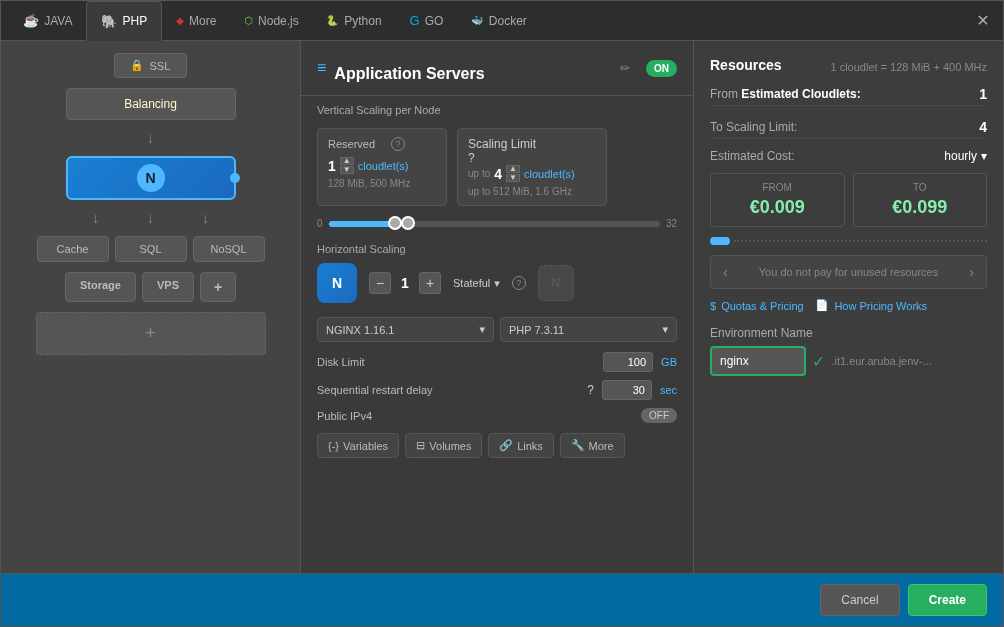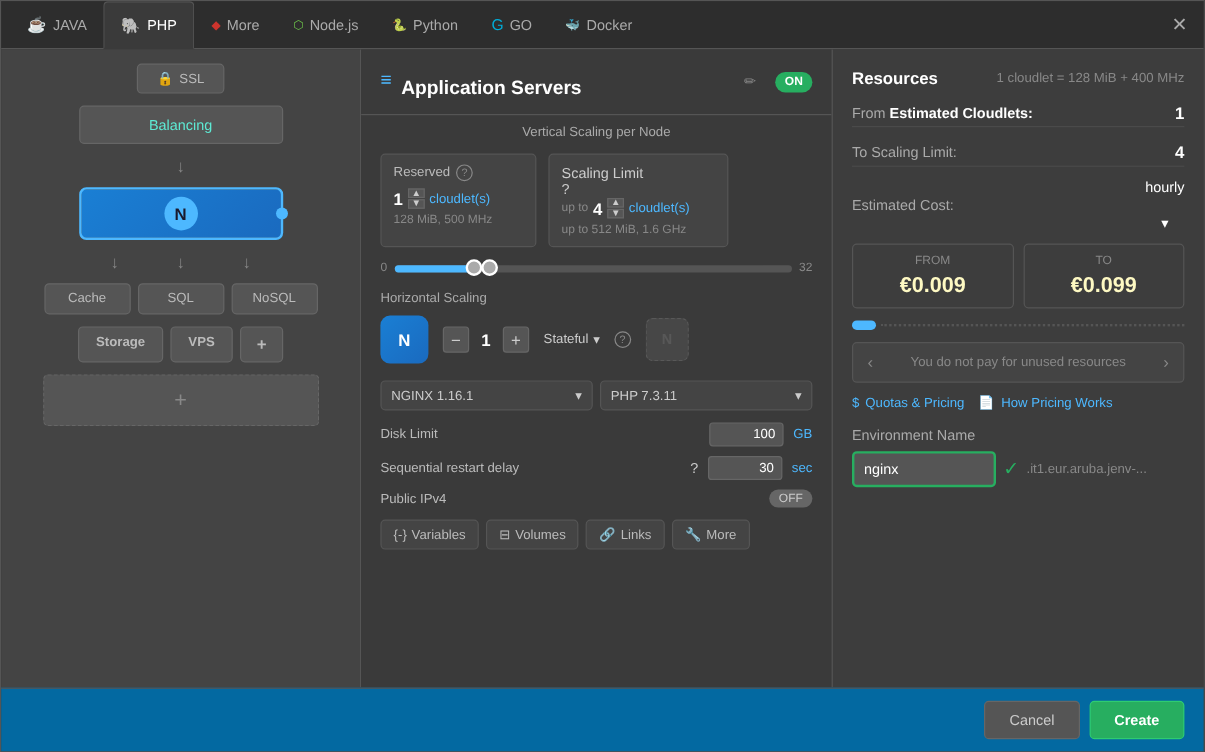--- a/index.html
+++ b/index.html
@@ -96,21 +96,21 @@
       display: flex;
       align-items: center;
       gap: 5px;
       font-size: 11px;
     }
 
     .balancing-btn {
       background: #555;
       border: 1px solid #666;
       border-radius: 4px;
-      color: #5eead4;
+      color: #fef9c3;
       padding: 8px 30px;
       cursor: pointer;
       font-size: 12px;
       width: 170px;
       text-align: center;
     }
 
     .arrow-down {
       color: #888;
       text-align: center;
@@ -255,41 +255,40 @@
       font-size: 10px;
       color: #fff;
       font-weight: bold;
       cursor: pointer;
     }
 
     .section-label {
       color: #aaa;
       font-size: 11px;
       padding: 8px 16px 4px;
-      text-align: center;
     }
 
     .scaling-area {
       padding: 8px 16px;
       display: flex;
       gap: 10px;
     }
 
     .scaling-box {
       border: 1px solid #555;
       border-radius: 4px;
       padding: 8px 10px;
       background: #444;
       min-width: 130px;
     }
 
     .scaling-box .box-title {
       display: flex;
       align-items: center;
-      gap: 5px;
+      gap: 16px;
       color: #bbb;
       font-size: 11px;
       margin-bottom: 6px;
     }
 
     .scaling-box .info-icon {
       width: 14px;
       height: 14px;
       border: 1px solid #888;
       border-radius: 50%;
@@ -491,21 +490,21 @@
     .config-unit {
       color: #4db8ff;
       font-size: 11px;
     }
     .config-input {
       background: #555;
       border: 1px solid #666;
       border-radius: 3px;
       color: #fff;
       padding: 3px 6px;
-      width: 62px;
+      width: 50px;
       text-align: right;
       font-size: 11px;
     }
     .off-badge {
       background: #666;
       color: #ccc;
       border-radius: 10px;
       padding: 2px 8px;
       font-size: 10px;
     }
@@ -535,21 +534,21 @@
       background: #3d3d3d;
       border-left: 1px solid #555;
       padding: 16px;
       display: flex;
       flex-direction: column;
       gap: 10px;
     }
 
     .resources-header {
       display: flex;
-      align-items: center;
+      align-items: flex-end;
       justify-content: space-between;
     }
     .resources-title {
       color: #fff;
       font-size: 14px;
       font-weight: bold;
     }
     .resources-info {
       color: #888;
       font-size: 11px;
@@ -580,25 +579,24 @@
       align-items: center;
       justify-content: space-between;
     }
     .estimated-label {
       color: #aaa;
       font-size: 12px;
     }
     .estimated-val {
       display: flex;
       align-items: center;
-      gap: 16px;
+      gap: 4px;
       color: #fff;
       font-size: 12px;
       cursor: pointer;
-      flex-direction: column;
     }
 
     .cost-boxes {
       display: flex;
       gap: 8px;
     }
     .cost-box {
       flex: 1;
       border: 1px solid #555;
       border-radius: 4px;
@@ -606,21 +604,21 @@
       text-align: center;
     }
     .cost-from { border-color: #555; }
     .cost-to { border-color: #555; }
     .cost-box-label {
       color: #888;
       font-size: 10px;
       margin-bottom: 4px;
     }
     .cost-amount {
-      color: #fef9c3;
+      color: #86efac;
       font-size: 18px;
       font-weight: bold;
     }
 
     .slider-indicator {
       display: flex;
       align-items: center;
       gap: 4px;
     }
     .slider-dot-blue {
@@ -680,21 +678,21 @@
       align-items: center;
       gap: 6px;
     }
     .env-input {
       background: #555;
       border: 2px solid #27ae60;
       border-radius: 4px;
       color: #fff;
       padding: 6px 8px;
       font-size: 12px;
-      width: 120px;
+      width: 96px;
     }
     .env-check {
       color: #27ae60;
       font-size: 16px;
     }
     .env-domain {
       color: #888;
       font-size: 11px;
     }
 

